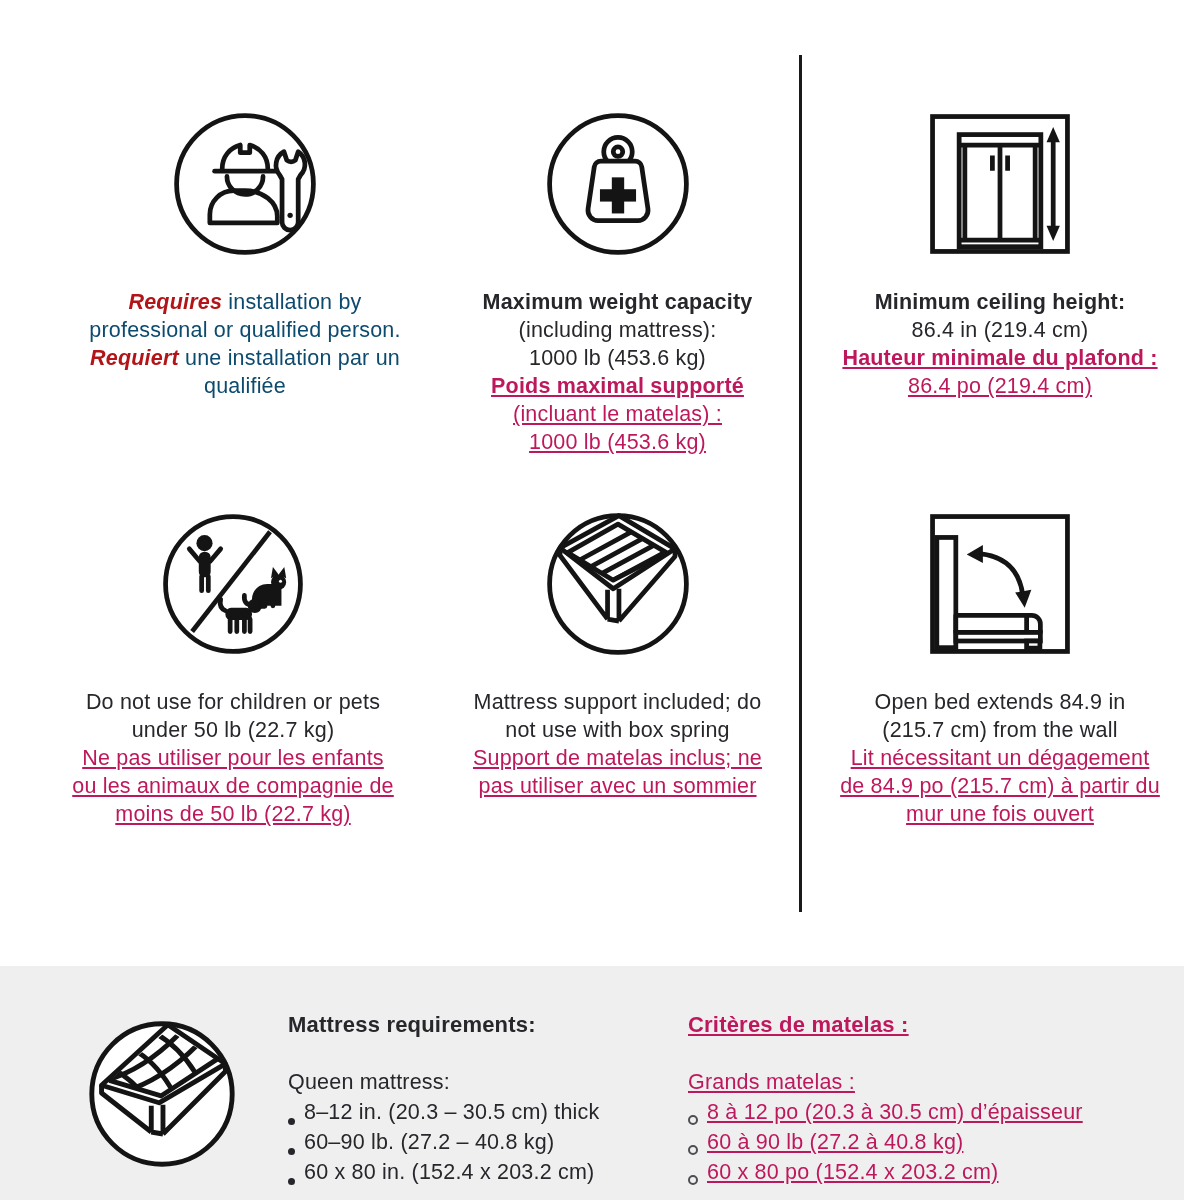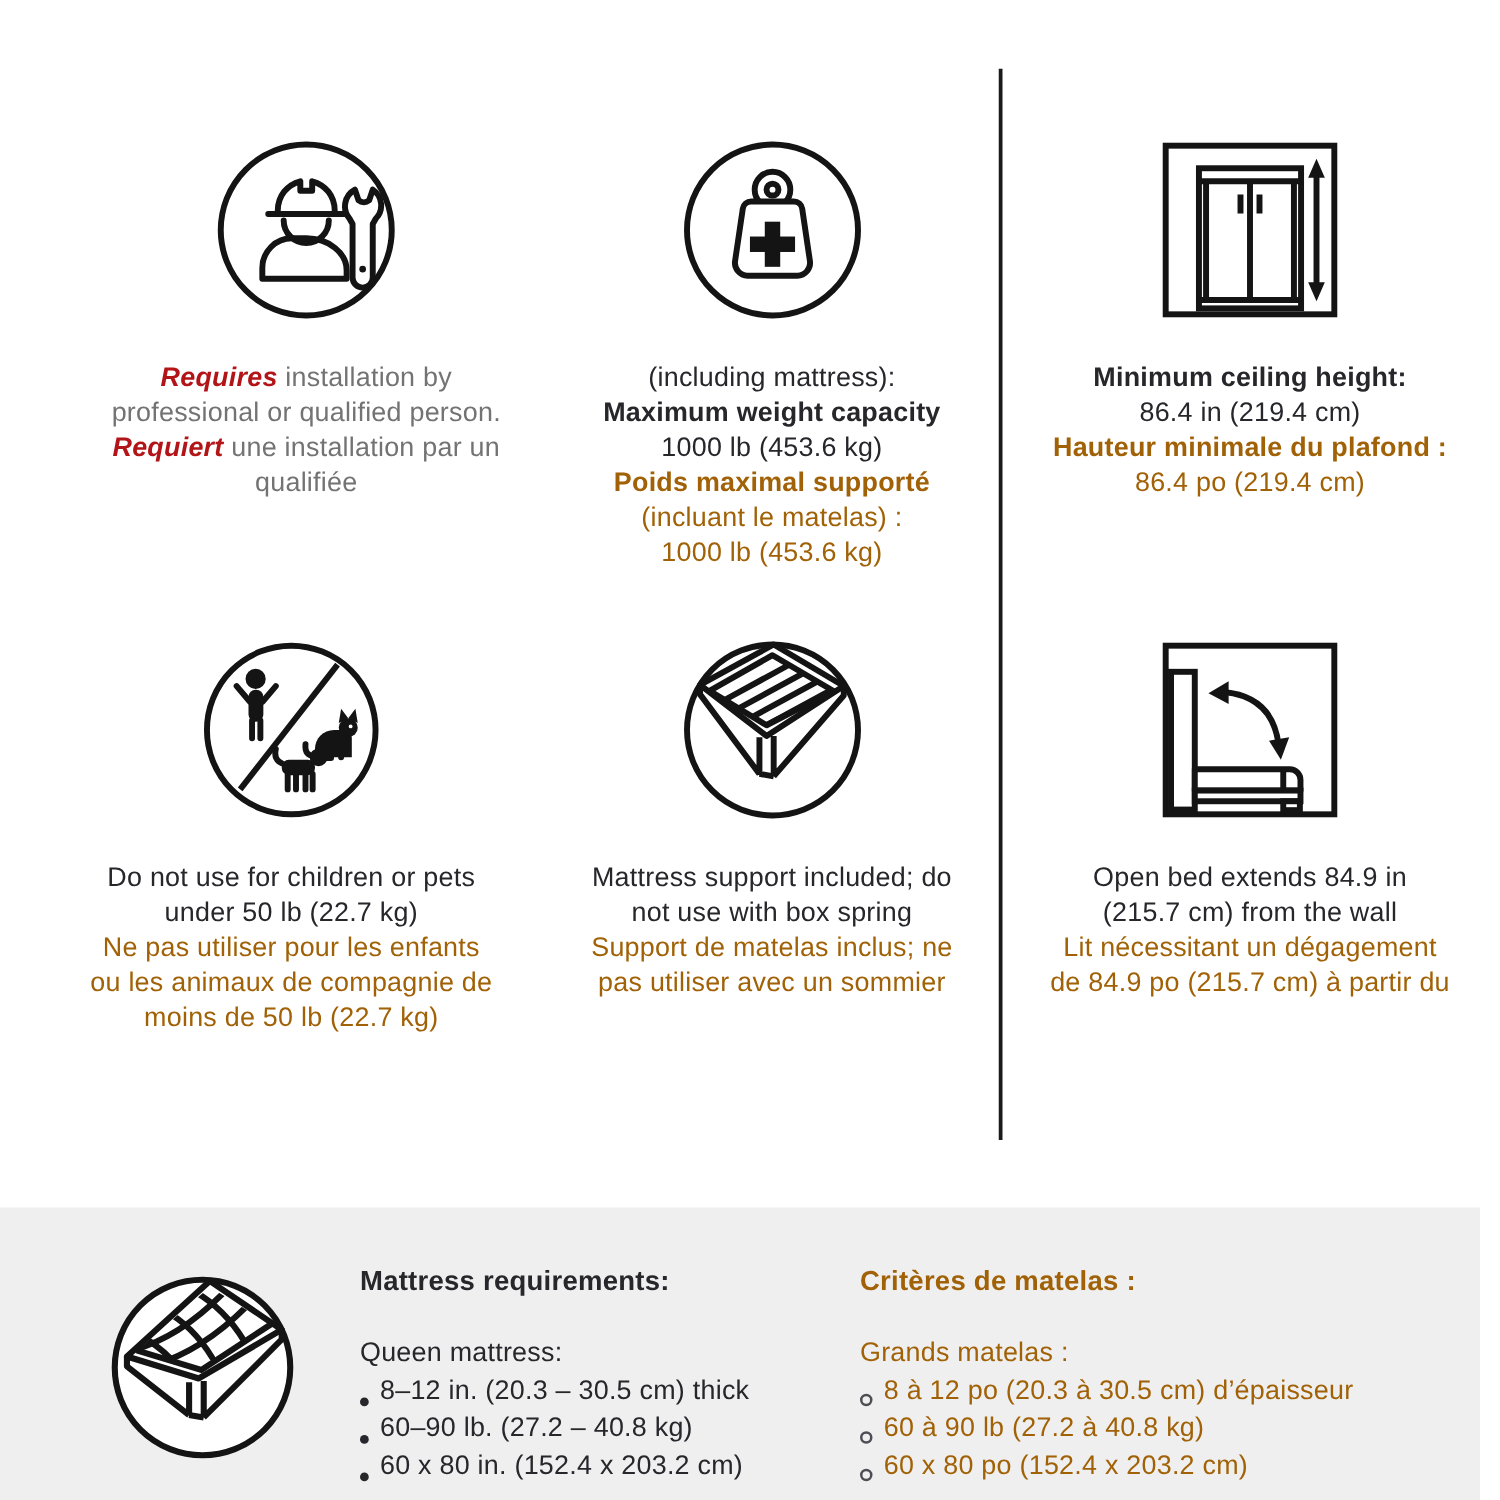--- a/index.html
+++ b/index.html
@@ -6,23 +6,23 @@
   body{
     width:1200px;height:1200px;position:relative;overflow:hidden;
     background:#ffffff;
     font-family:"Liberation Sans", sans-serif;
     -webkit-font-smoothing:antialiased;
   }
   .card{position:absolute;display:flex;flex-direction:column;align-items:center;}
   .icon-box{height:152px;display:flex;align-items:flex-start;justify-content:center;}
   .txt{margin-top:28px;text-align:center;font-size:21.5px;line-height:28px;letter-spacing:.2px;}
   .en{color:#26262b;}
-  .fr{color:#a16207;}
+  .fr{color:#be185d;text-decoration:underline;}
   .b{font-weight:700;}
-  .red-en{color:#737373;}
+  .red-en{color:#0c4a6e;}
   .red-lead{color:#b31418;font-weight:700;font-style:italic;}
   .divider{position:absolute;left:799px;top:55px;width:2.5px;height:857px;background:#1a1a1a;}
   .band{position:absolute;left:0;top:918px;width:1184px;height:282px;background:#efeff0;margin-top:48px;}
   .band .icon-abs{position:absolute;left:84px;top:50px;}
   .col{position:absolute;font-size:21.5px;letter-spacing:.2px;}
   .col .hdr{font-weight:700;font-size:22px;line-height:30px;}
   .col .sub{margin-top:27px;line-height:30px;}
   .col ul{list-style:none;margin:0;padding:0;}
   .col li{line-height:30px;display:flex;align-items:flex-end;}
   .dot{display:inline-block;width:7px;height:7px;border-radius:50%;background:#26262b;margin-right:9px;flex:0 0 auto;position:relative;top:-2px;}
@@ -62,22 +62,22 @@
     <svg width="152" height="152" viewBox="0 0 160 160">
       <circle class="s w" cx="80" cy="80" r="72" stroke-width="5.5"></circle>
       <circle class="s w" cx="80" cy="46" r="15" stroke-width="5.5"></circle>
       <path class="s w" d="M62 56 h36 c3.5 0 6.5 2.5 7 6 l6.5 44 c1 6.5 -4 12.5 -10.5 12.5 h-42 c-6.5 0 -11.5 -6 -10.5 -12.5 l6.5 -44 c0.5 -3.5 3.5 -6 7 -6 z" stroke-width="5.5" stroke-linejoin="round"></path>
       <circle class="s w" cx="80" cy="46" r="5" stroke-width="4.5"></circle>
       <rect class="f" x="73.5" y="73" width="13" height="38"></rect>
       <rect class="f" x="61" y="85.5" width="38" height="13"></rect>
     </svg>
   </div>
   <div class="txt">
+    <div class="en b">Maximum weight capacity</div>
     <div class="en">(including mattress):</div>
-    <div class="en b">Maximum weight capacity</div>
     <div class="en">1000 lb (453.6 kg)</div>
     <div class="fr b">Poids maximal supporté</div>
     <div class="fr">(incluant le matelas) :</div>
     <div class="fr">1000 lb (453.6 kg)</div>
   </div>
 </section>
 
 <section class="card" style="left:812px;top:108px;width:376px;">
   <div class="icon-box">
     <svg width="152" height="152" viewBox="0 0 160 160">
@@ -170,20 +170,21 @@
       <path class="s" d="M58 48 Q99 52 104 92" stroke-width="5.5"></path>
       <polygon class="f" points="62,39 45,49 62,58"></polygon>
       <polygon class="f" points="96,89 113,86 106,105"></polygon>
     </svg>
   </div>
   <div class="txt">
     <div class="en">Open bed extends 84.9 in</div>
     <div class="en">(215.7 cm) from the wall</div>
     <div class="fr">Lit nécessitant un dégagement</div>
     <div class="fr">de 84.9 po (215.7 cm) à partir du</div>
+    <div class="fr">mur une fois ouvert</div>
   </div>
 </section>
 
 <section class="band">
   <div class="icon-abs">
     <svg width="156" height="156" viewBox="0 0 160 160">
       <defs>
           <clipPath id="quiltClip">
             <polygon points="24,68 86,14 139,47 78,82"></polygon>
           </clipPath>

